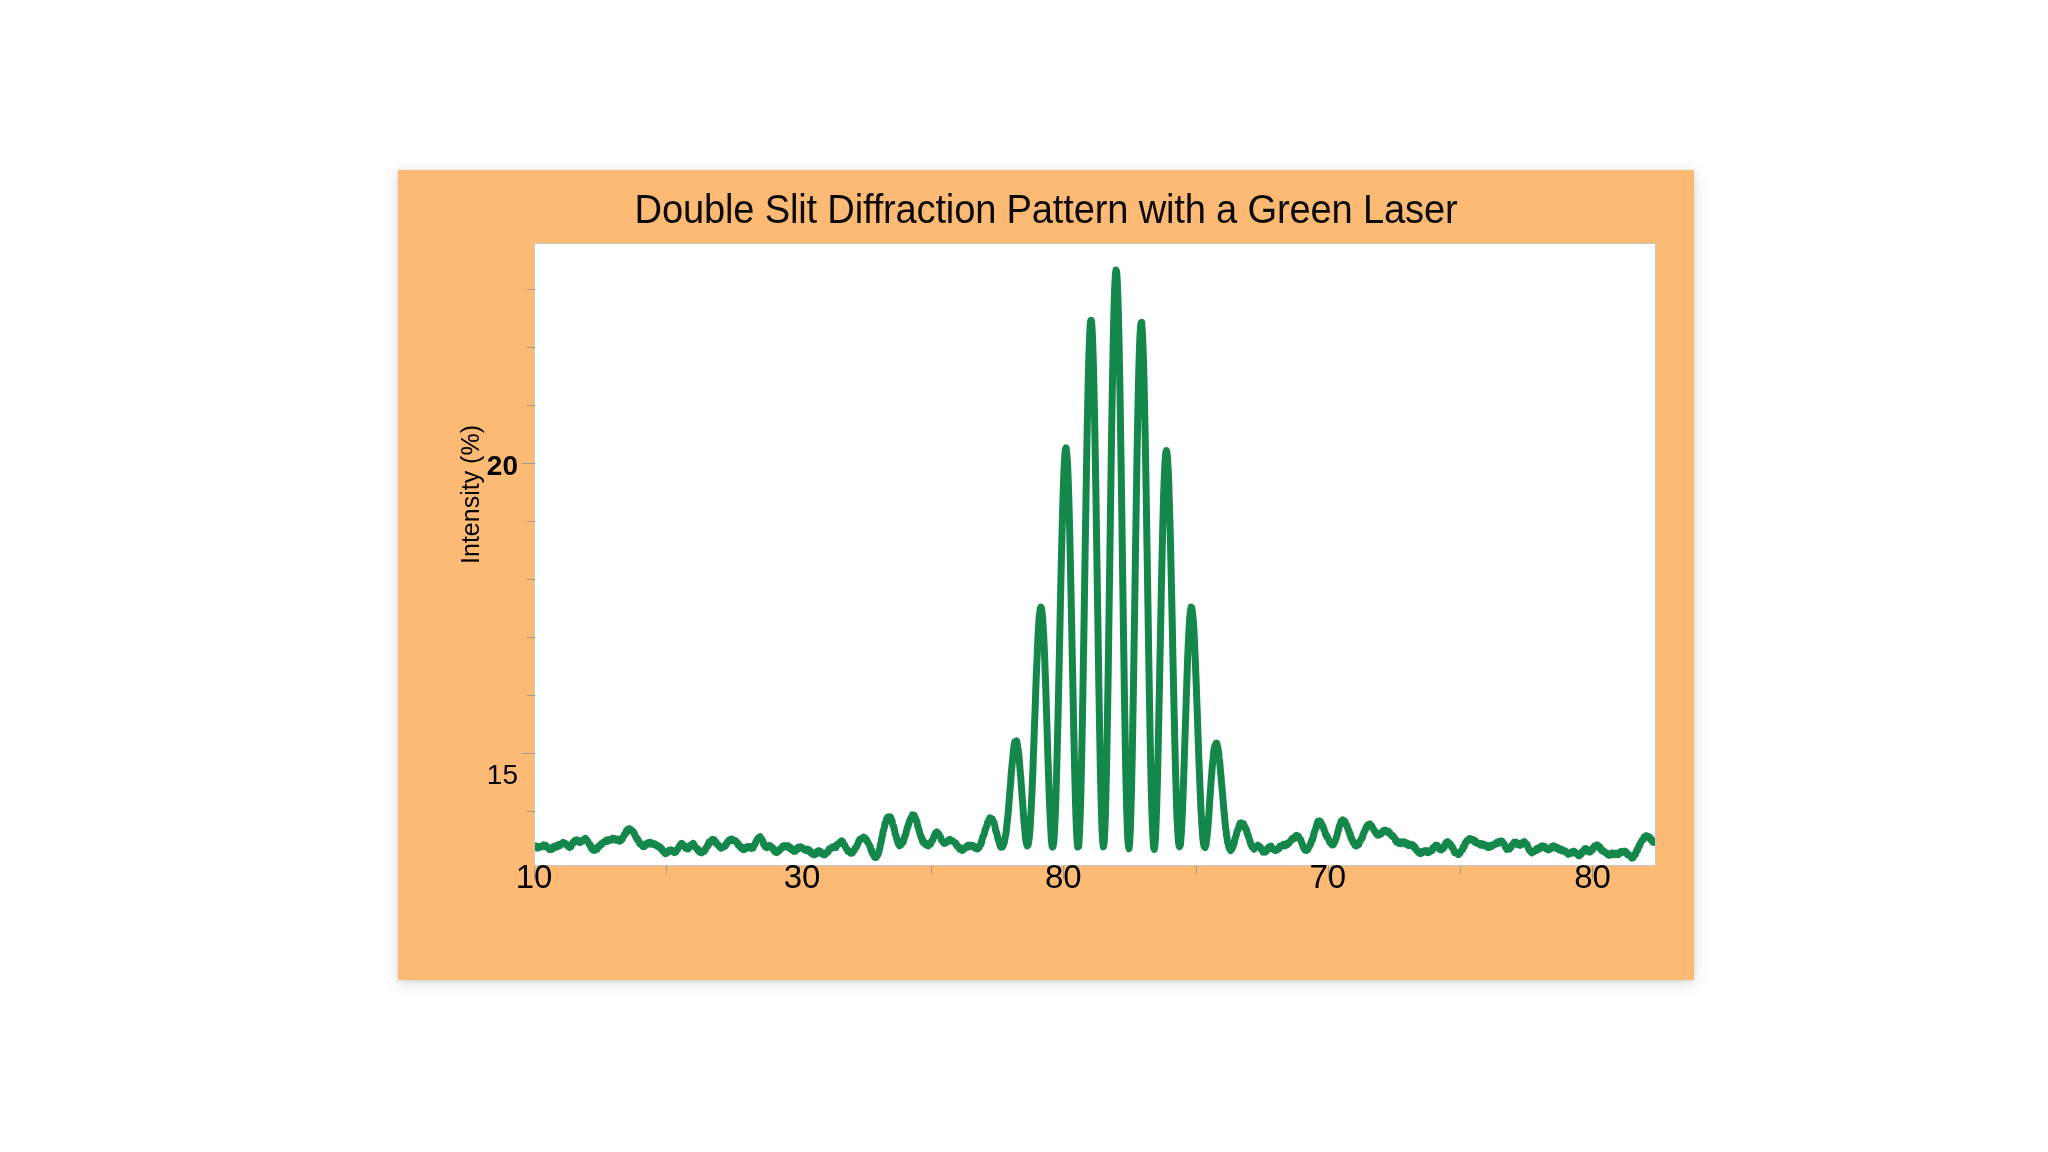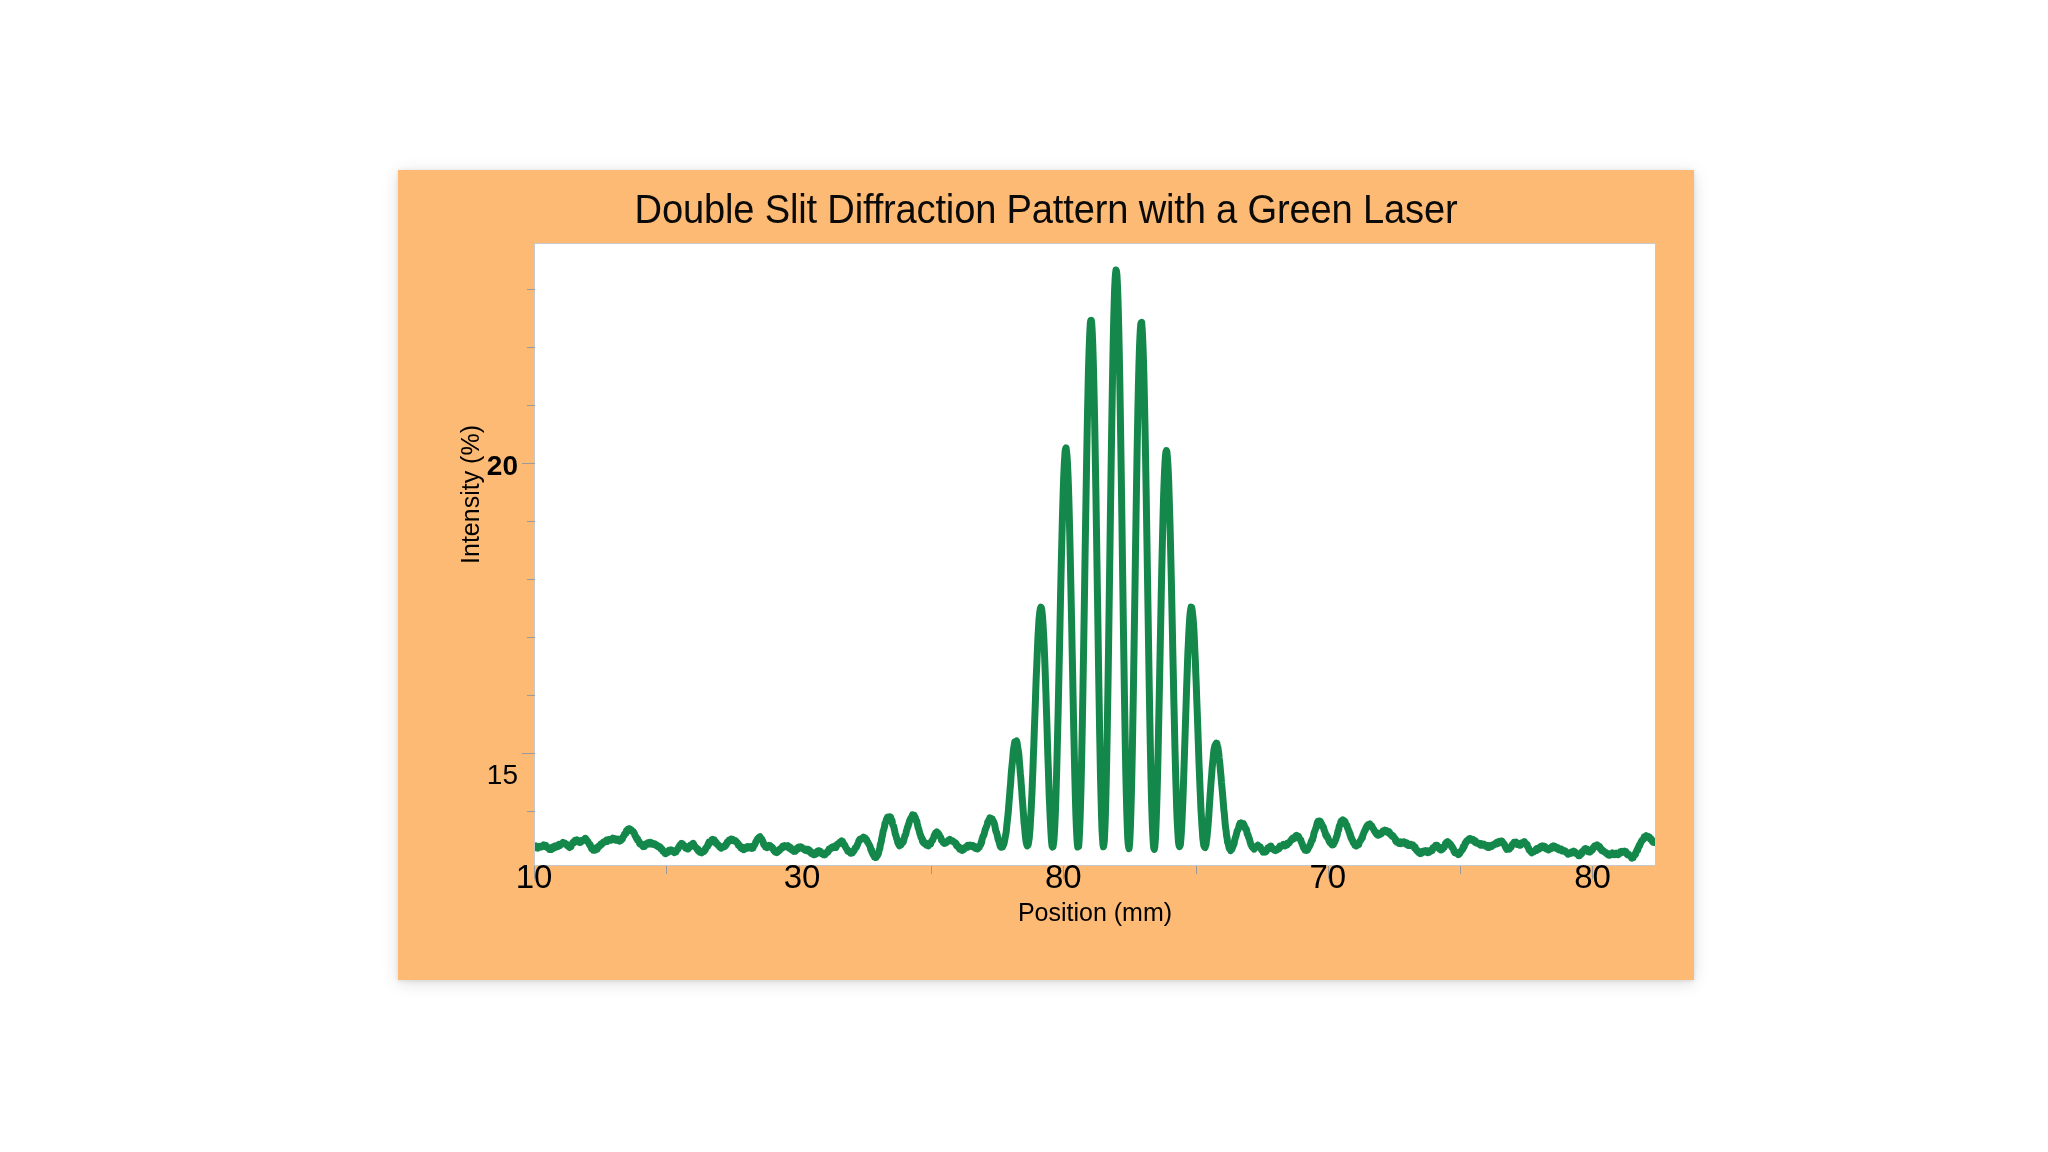--- a/index.html
+++ b/index.html
@@ -173,18 +173,17 @@
         <div class="tick-minor-y" style="top: 640.944px;"></div>
         <div class="tick-minor-y" style="top: 525.037px;"></div>
         <div class="tick-minor-y" style="top: 467.084px;"></div>
         <div class="tick-minor-y" style="top: 409.13px;"></div>
         <div class="tick-minor-y" style="top: 351.177px;"></div>
         <div class="tick-minor-y" style="top: 235.27px;"></div>
         <div class="tick-minor-y" style="top: 177.316px;"></div>
         <div class="tick-minor-y" style="top: 119.363px;"></div>
       </div>
 
-    <div id="xaxis-label">Position (mm)</div>
 
     <div id="yaxis-label">Intensity (%)</div>
 
   </div>
 </div>
 
 </body></html>

